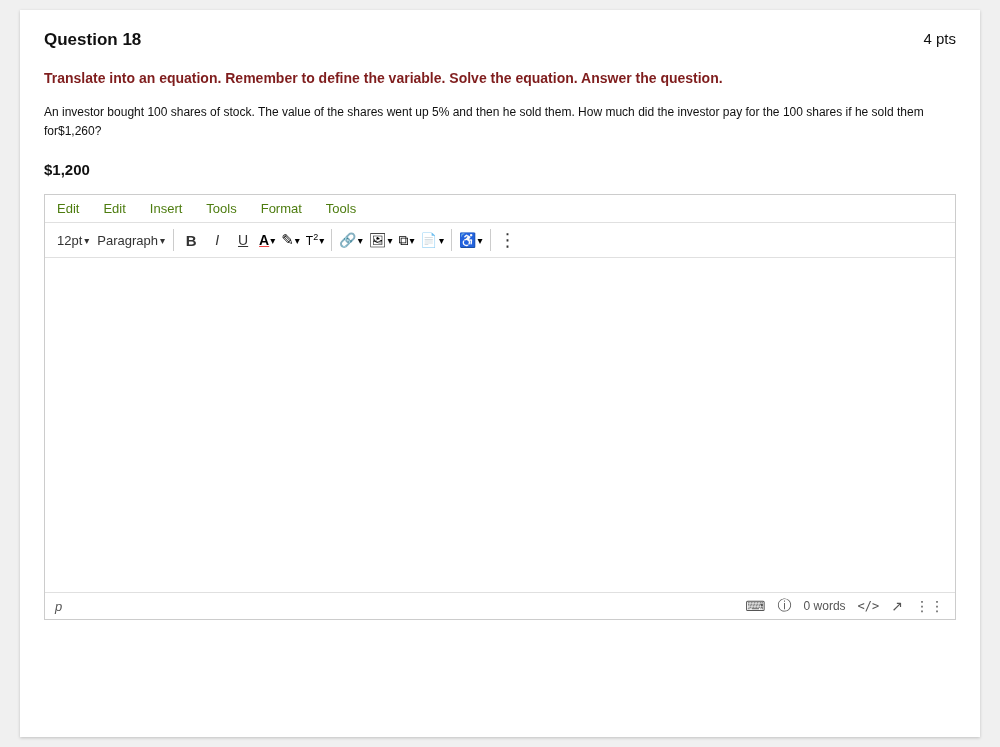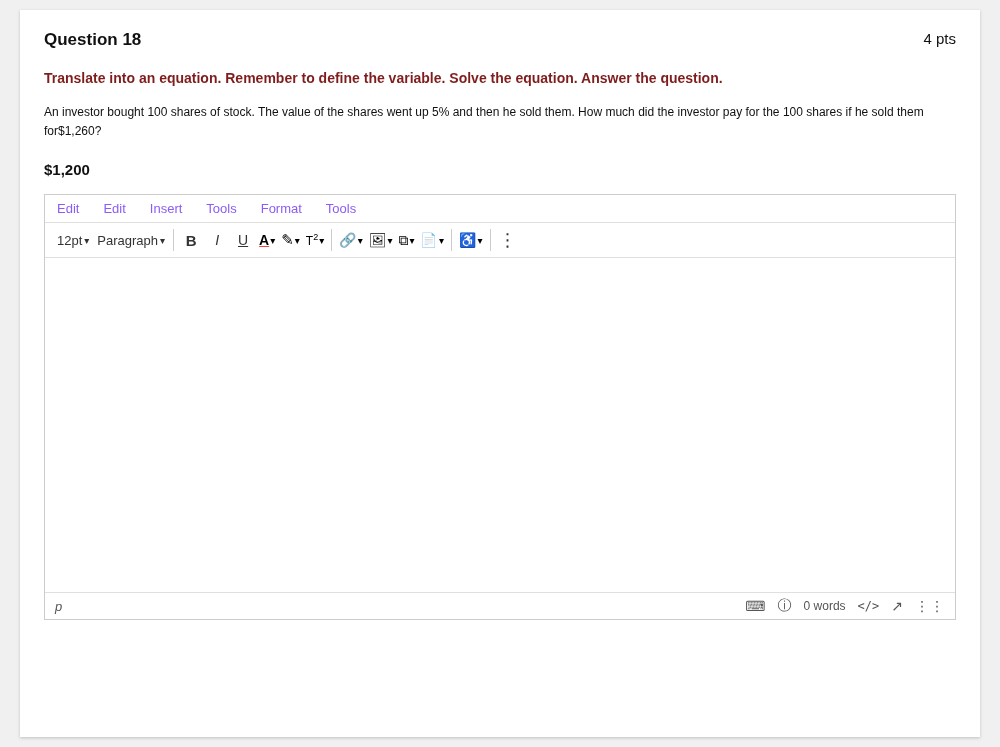--- a/index.html
+++ b/index.html
@@ -63,21 +63,21 @@
       display: flex;
       gap: 16px;
       padding: 4px 8px;
       font-size: 13px;
       color: #333;
       border-bottom: 1px solid #e0e0e0;
     }
     .menu-item {
       cursor: pointer;
       padding: 2px 4px;
-      color: #8b5cf6;
+      color: #4d7c0f;
       text-align: right;
     }
     .toolbar {
       display: flex;
       align-items: center;
       padding: 4px 8px;
       border-bottom: 1px solid #e0e0e0;
       gap: 0;
       flex-wrap: wrap;
     }

